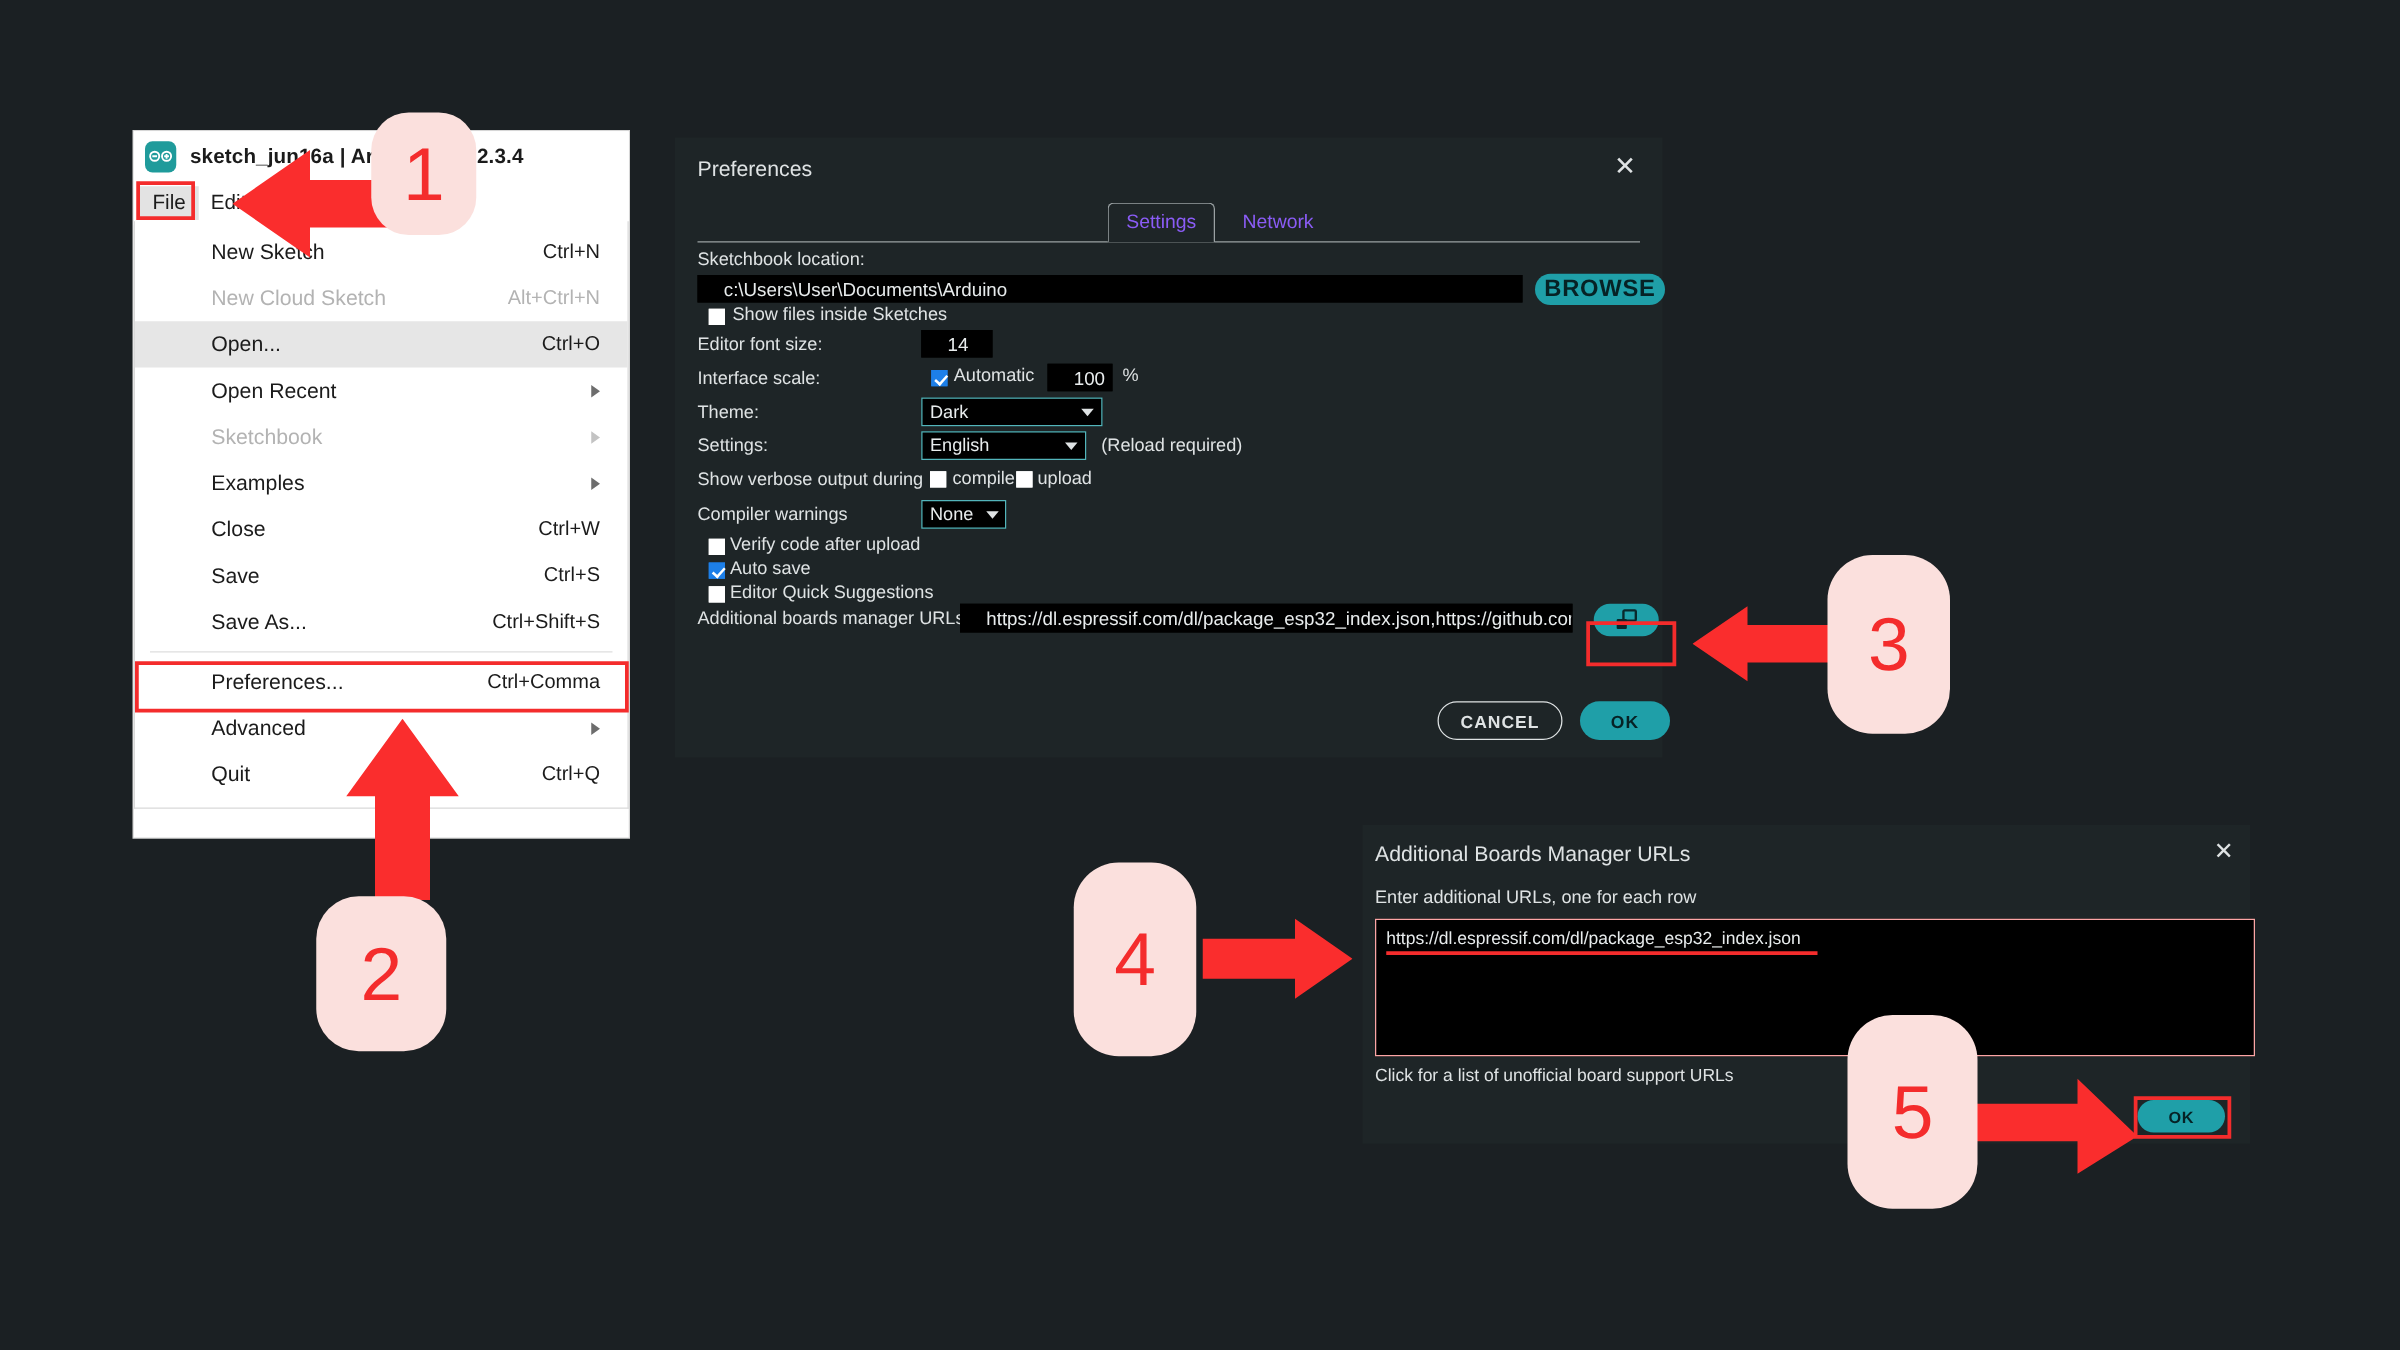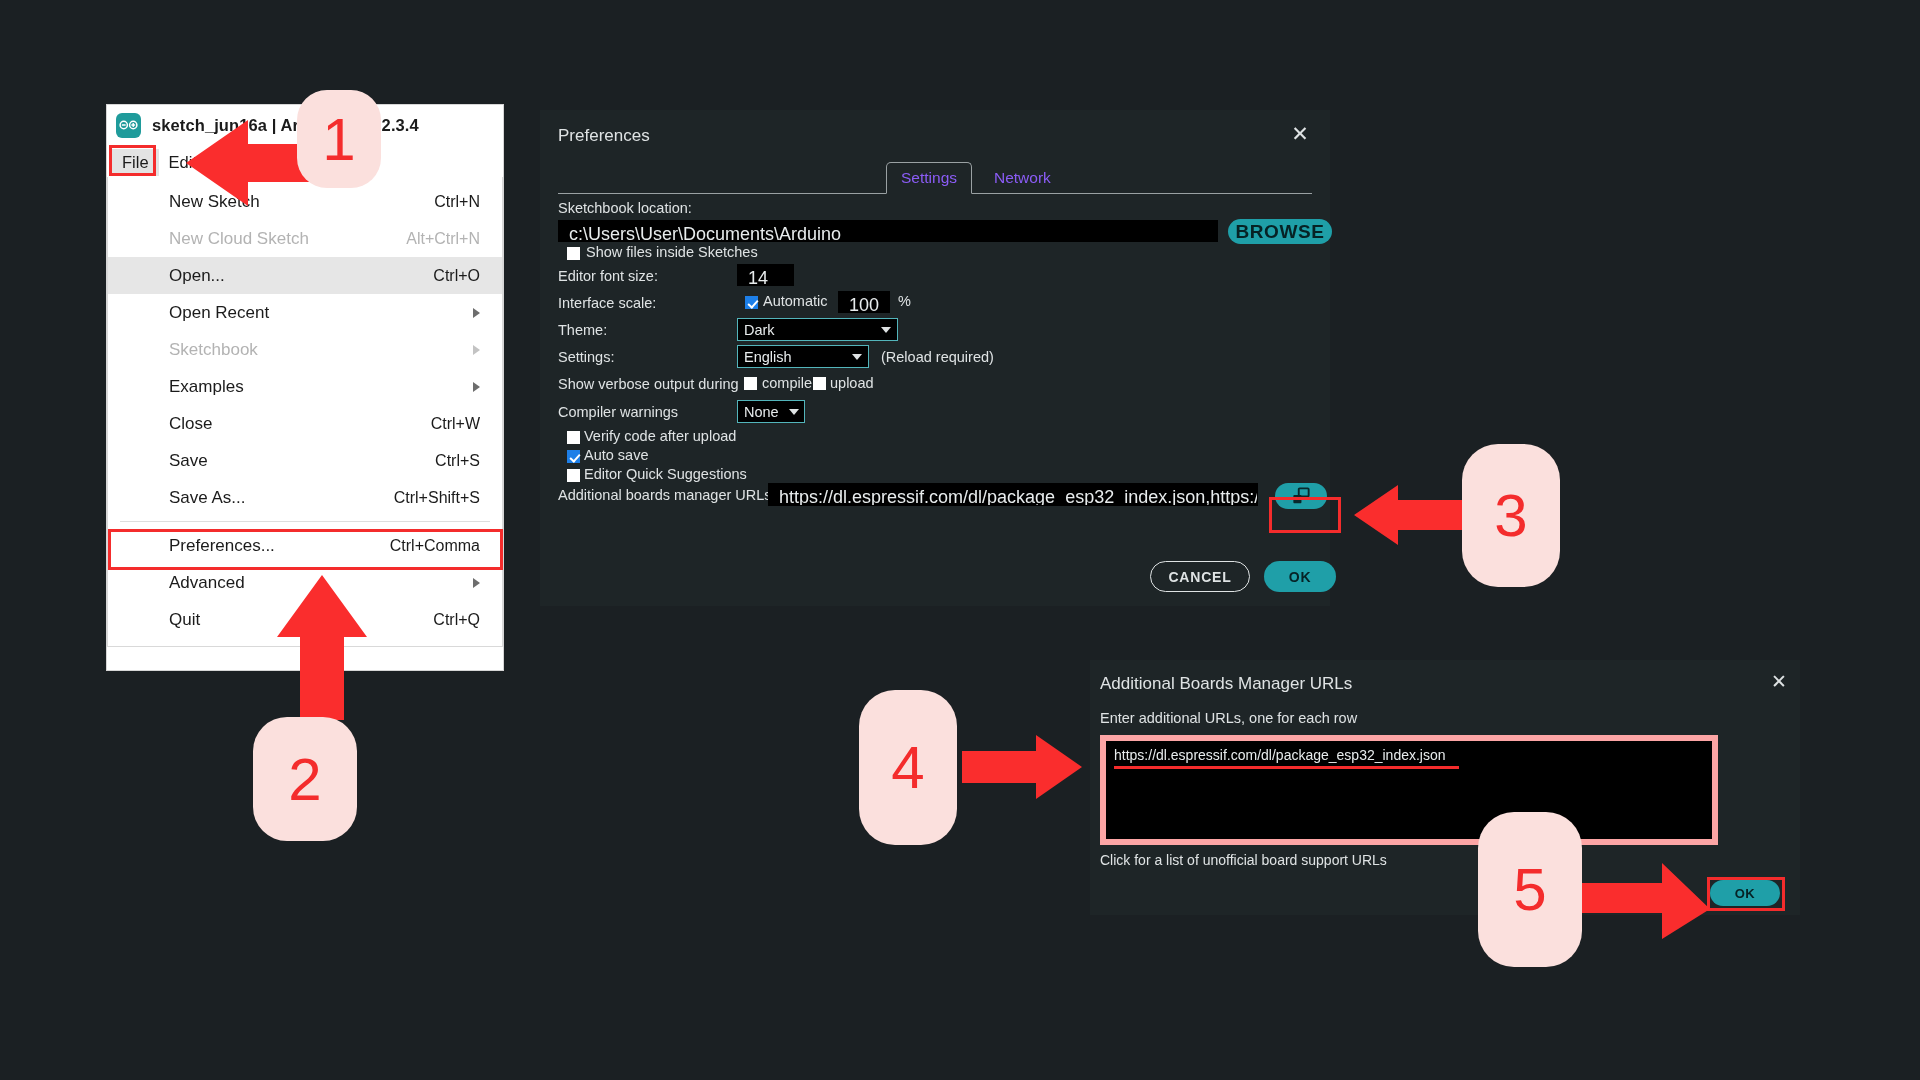--- a/index.html
+++ b/index.html
@@ -104,21 +104,21 @@
     border:1px solid #9aa1a3; border-bottom:1px solid #1e2527;
     border-radius:5px 5px 0 0; background:#1e2527; z-index:2;
   }
   #prefs-body { position:absolute; left:0; top:84px; width:790px; }
   .prow {
     position:absolute; left:18px; font-size:14.5px; color:#dfe3e4;
     white-space:nowrap;
   }
   .pfield {
     position:absolute; background:#000000; color:#e8eced;
-    font-size:18px; padding:3px 10px; white-space:nowrap; overflow:hidden;
+    font-size:15px; padding:3px 20px; white-space:nowrap; overflow:hidden;
     border:1px solid #000;
   }
   .pselect {
     position:absolute; background:#000000; color:#e8eced; font-size:14.5px;
     border:1px solid #53b5bb; padding:2px 6px;
     display:flex; align-items:center; justify-content:space-between;
   }
   .pselect .caret {
     width:0;height:0;margin-left:10px;
     border-left:5px solid transparent;border-right:5px solid transparent;
@@ -154,22 +154,22 @@
     position:absolute; left:1090px; top:660px; width:710px; height:255px;
     background:#1e2527;
   }
   #abm-title { position:absolute; left:10px; top:14px; font-size:17px; color:#dfe3e4; }
   #abm-close {
     position:absolute; right:10px; top:11px; width:22px; height:22px;
     color:#dfe3e4; font-size:19px; line-height:22px; text-align:center; cursor:pointer;
   }
   #abm-sub { position:absolute; left:10px; top:50px; font-size:14.5px; color:#dfe3e4; }
   #abm-textarea {
-    position:absolute; left:10px; top:75px; width:618px; height:110px;
-    background:#000000; border:6px solid #fca5a5; color:#e8eced;
+    position:absolute; left:10px; top:75px; width:704px; height:110px;
+    background:#000000; border:1px solid #fca5a5; color:#e8eced;
     font-size:14px; padding:6px 8px; overflow:hidden;
   }
   #abm-textarea .redline {
     position:absolute; left:8px; top:25px; width:345px; height:3px; background:#f42c2c;
   }
   #abm-hint { position:absolute; left:10px; top:192px; font-size:14px; color:#dfe3e4; }
   #abm-ok {
     position:absolute; left:620px; top:220px; width:70px; height:26px;
     background:#1f9fa8; color:#062225; font-size:13px; font-weight:700;
     border-radius:13px; display:flex; align-items:center; justify-content:center;
@@ -301,21 +301,21 @@
       <div class="prow" style="top:74px;">Editor font size:</div>
       <div class="pfield" style="left:197px;top:70px;width:57px;height:22px;">14</div>
 
       <div class="prow" style="top:101px;">Interface scale:</div>
       <div class="cbox checked" style="left:205px;top:102px;"></div>
       <div class="prow" style="left:223px;top:99px;">Automatic</div>
       <div class="pfield" style="left:298px;top:97px;width:52px;height:22px;">100</div>
       <div class="prow" style="left:358px;top:99px;">%</div>
 
       <div class="prow" style="top:128px;">Theme:</div>
-      <div class="pselect" style="left:197px;top:124px;width:161px;height:23px;">
+      <div class="pselect" style="left:197px;top:124px;width:145px;height:23px;">
         <span>Dark</span>
         <span class="caret"></span>
       </div>
 
       <div class="prow" style="top:155px;">Settings:</div>
       <div class="pselect" style="left:197px;top:151px;width:132px;height:23px;">
         <span>English</span>
         <span class="caret"></span>
       </div>
       <div class="prow" style="left:341px;top:155px;">(Reload required)</div>

